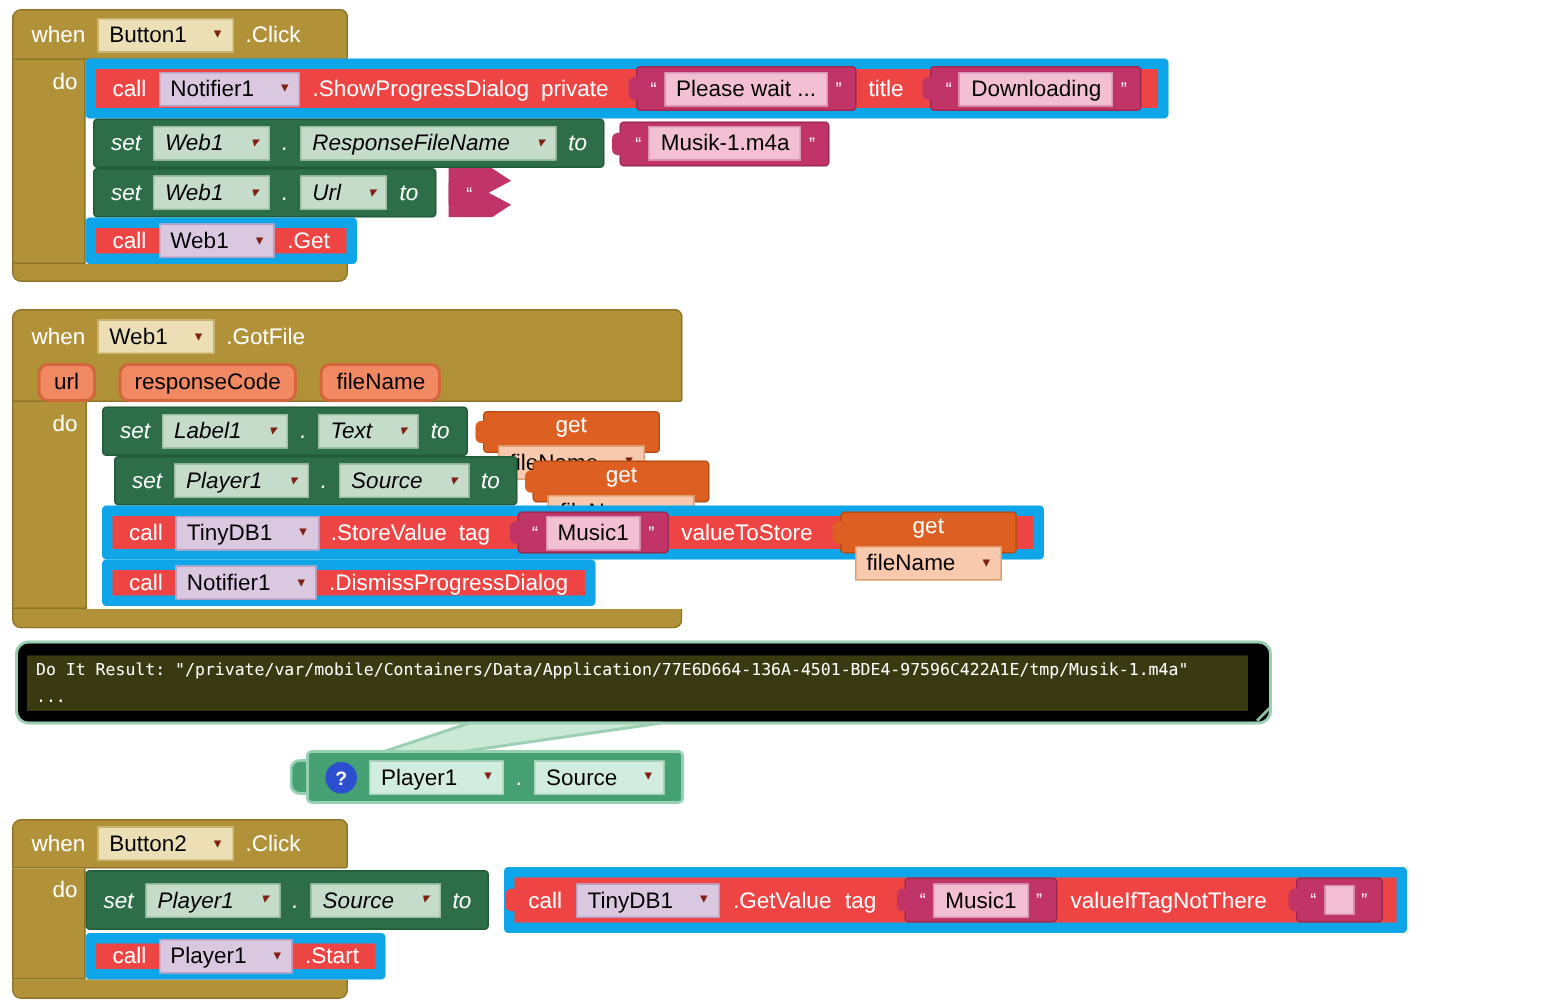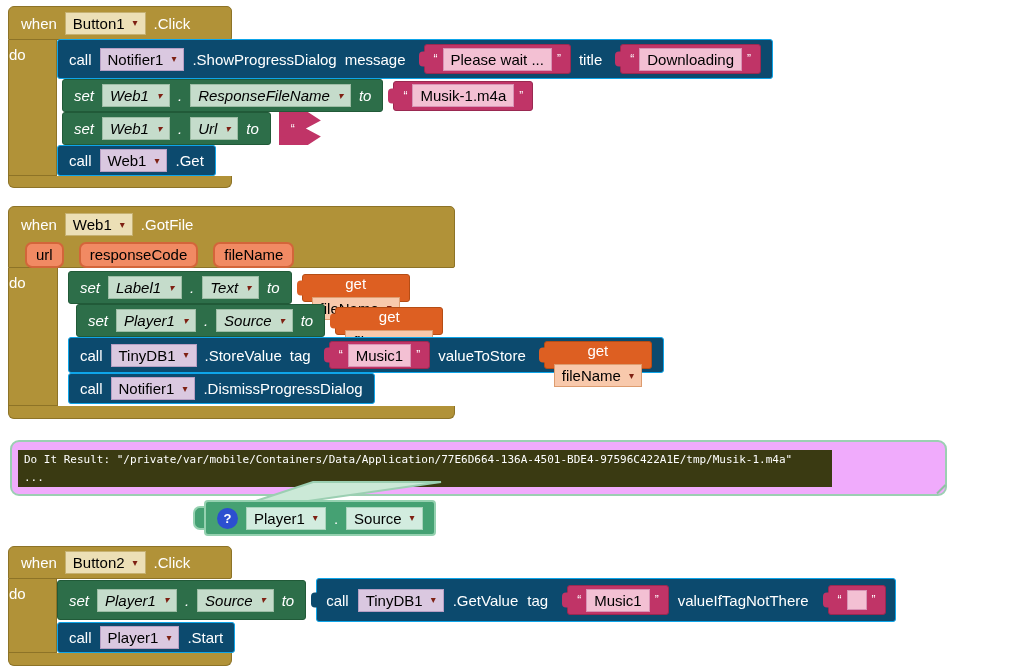--- a/index.html
+++ b/index.html
@@ -2,57 +2,57 @@
 <html><head>
 <meta charset="utf-8">
 <style>
   html,body{margin:0;padding:0;background:#fff;}
   .canvas{position:relative;width:1035px;height:672px;background:#ffffff;overflow:hidden;
           font-family:"Liberation Sans",sans-serif;font-size:15px;}
   .abs{position:absolute;}
   
   .gold{background:#b19238;border:1px solid #8d7327;box-sizing:border-box;}
   .gold-top{border-radius:6px 5px 2px 0;display:flex;align-items:center;gap:8px;padding:0 12px;}
-  .gold-spine{border-top:none;display:flex;align-items:flex-start;padding:6px 0 0 0;}
+  .gold-spine{border-top:none;display:flex;align-items:flex-start;padding:6px 0 0 26px;}
   .gold-bottom{border-radius:0 0 6px 6px;border-top:none;}
   .wl{color:#fff;white-space:nowrap;}
   
-  .chip{display:inline-flex;align-items:center;gap:8px;border-radius:0;padding:1px 7px;color:#000;
+  .chip{display:inline-flex;align-items:center;gap:18px;border-radius:0;padding:1px 7px;color:#000;
         line-height:19px;white-space:nowrap;box-sizing:border-box;}
   .chip-tan{background:#ecdfb6;border:1px solid #c6b171;}
   .chip-purple{background:#dac8e0;border:1px solid #b79fc4;}
   .chip-green{background:#c5dccb;border:1px solid #9dbda5;}
   .chip-mint{background:#d2ecdf;border:1px solid #a8d4bc;}
   .chip-orange{background:#f8c9ac;border:1px solid #dd9c6f;}
   .chip-pink{background:#f3c0d3;border:1px solid #d893b5;min-height:20px;}
   .chip-pink.empty{min-width:20px;}
   .tri{font-size:10px;color:#7e2013;line-height:1;}
   .pchip{background:#f18a63;border:2px solid #d3653a;border-radius:7px;padding:0 9px;color:#000;
          line-height:22px;white-space:nowrap;}
   
   .row{position:absolute;display:flex;align-items:center;}
   .stmt{display:flex;align-items:center;gap:8px;padding:0 11px;border-radius:3px;box-sizing:border-box;white-space:nowrap;}
-  .purpleb{background:#0c4a6e;border:1px solid #0ea5e9;color:#fff;}
+  .purpleb{background:#ef4444;border:7px solid #0ea5e9;color:#fff;}
   .greenb{background:#2d6e49;border:1px solid #215a38;color:#fff;font-style:italic;}
   .h31{height:31px;} .h33{height:33px;} .h36{height:36px;} .h40{height:40px;} .h44{height:44px;}
   .vblock{display:flex;align-items:center;gap:5px;border-radius:3px;padding:0 9px;position:relative;
           box-sizing:border-box;margin-left:10px;white-space:nowrap;}
   .vblock::before{content:"";position:absolute;left:-6px;top:50%;transform:translateY(-50%);
           width:8px;height:15px;border-radius:4px 0 0 4px;background:inherit;}
   .magenta{background:#c03467;border:1px solid #9a2951;color:#fff;height:30px;}
   .magenta.h28{height:28px;}
   .orange{background:#dd5f22;border:1px solid #b54d15;color:#fff;height:28px;flex-direction:column;}
   .q{color:#fff;font-size:12px;}
   .collapsed{background:#c03467;color:#fff;height:33px;display:flex;align-items:center;gap:6px;
           padding:0 26px 0 12px;margin-left:8px;position:relative;
           clip-path:polygon(0 0,calc(100% - 13px) 0,100% 26%,calc(100% - 15px) 50%,100% 74%,calc(100% - 13px) 100%,0 100%);}
   .collapsed::before{content:"";position:absolute;left:0;top:50%;transform:translateY(-50%);
           width:7px;height:15px;background:#c03467;}
   
-  .doit{left:10px;top:440px;width:937px;height:56px;background:#f0abfc;border:2px solid #9bcfb2;
+  .doit{left:10px;top:427px;width:838px;height:56px;background:#000000;border:2px solid #9bcfb2;
         border-radius:9px;box-sizing:border-box;}
   .doit-inner{position:absolute;left:6px;top:8px;width:814px;height:37px;background:#3a3a12;
         color:#ffffff;font-family:"DejaVu Sans Mono",monospace;font-size:11px;padding:3px 6px;
         box-sizing:border-box;display:flex;flex-direction:column;justify-content:space-between;
         white-space:nowrap;overflow:hidden;}
   .doit-handle{position:absolute;right:2px;bottom:2px;width:12px;height:12px;
         border-bottom:2px solid #8fbfa3;transform:rotate(-45deg);}
   
   .getter{left:193px;top:500px;height:36px;display:flex;align-items:center;}
   .getter-plug{width:13px;height:20px;background:#45a173;border:2px solid #95d1b0;border-right:none;
@@ -81,21 +81,21 @@
   <div class="abs gold gold-bottom" style="left:8px;top:176px;width:224px;height:12px;"></div>
 
   <div class="row" style="left:57px;top:39px;">
     <div class="stmt purpleb h40">
       <span>call</span>
       <span class="chip chip-purple">
           <span>Notifier1</span>
           <span class="tri">▾</span>
         </span>
       <span>.ShowProgressDialog</span>
-      <span>message</span>
+      <span>private</span>
       <div class="vblock magenta">
         <span class="q">“</span>
         <span class="chip chip-pink">Please wait ...</span>
         <span class="q">”</span>
       </div>
       <span>title</span>
       <div class="vblock magenta">
         <span class="q">“</span>
         <span class="chip chip-pink">Downloading</span>
         <span class="q">”</span>

